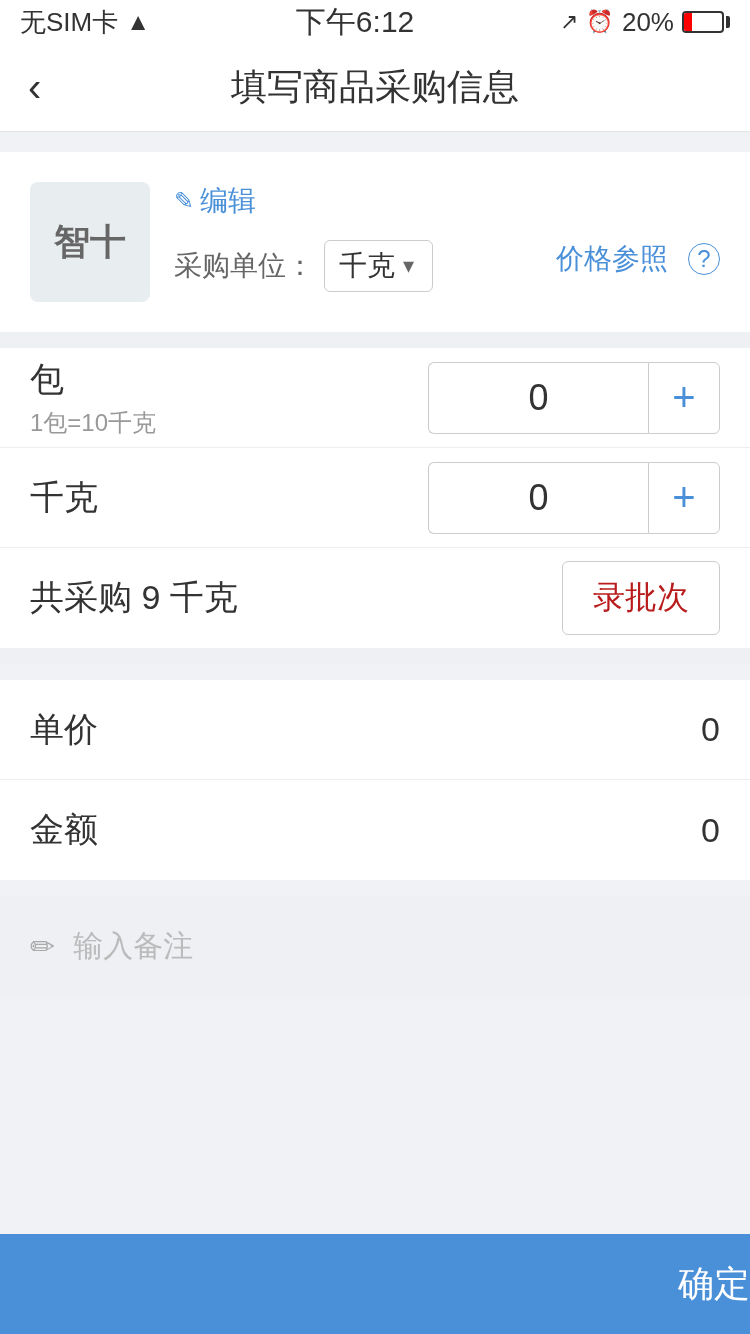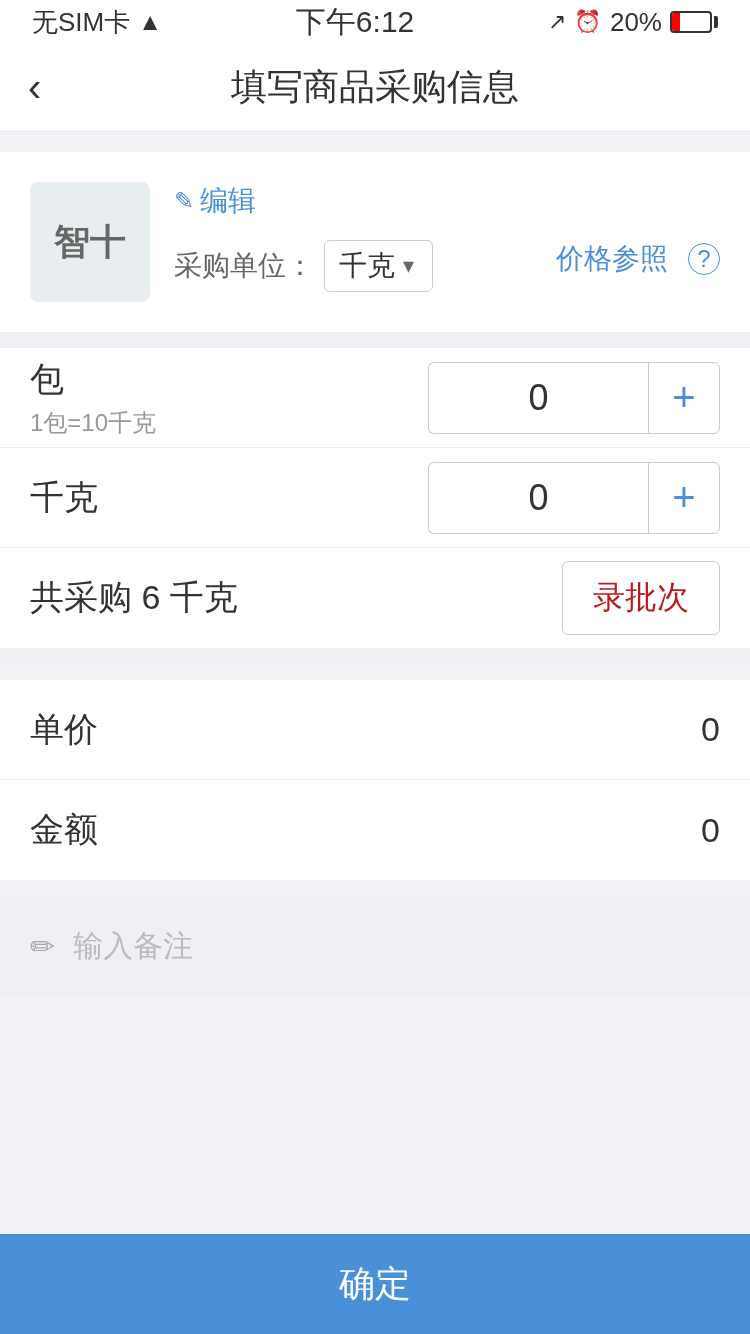--- a/index.html
+++ b/index.html
@@ -14,21 +14,21 @@
     }
 
     
     .status-bar {
       width: 750px;
       height: 44px;
       background: #fff;
       display: flex;
       align-items: center;
       justify-content: space-between;
-      padding: 0 32px;
+      padding: 0 20px;
       font-size: 28px;
     }
     .status-left {
       display: flex;
       align-items: center;
       gap: 8px;
       font-size: 26px;
       color: #333;
     }
     .status-center {
@@ -304,21 +304,21 @@
     
     .confirm-bar {
       position: fixed;
       bottom: 0;
       left: 0;
       width: 750px;
       height: 100px;
       background: #4a90d9;
       display: flex;
       align-items: center;
-      justify-content: center;
+      justify-content: flex-end;
       cursor: pointer;
     }
     .confirm-label {
       font-size: 36px;
       color: #fff;
       font-weight: 500;
     }
   </style>
 </head>
 <body>
@@ -394,21 +394,21 @@
       <span class="main-label">千克</span>
     </div>
     <div class="input-right">
       <input type="text" class="qty-input" value="0" style="">
       <div class="plus-btn">+</div>
     </div>
   </div>
 </div>
 
 <div class="summary-row">
-  <span class="summary-text">共采购 6 千克</span>
+  <span class="summary-text">共采购 9 千克</span>
   <button class="batch-btn">录批次</button>
 </div>
 
 <div class="section-divider"></div>
 
 <div class="price-section">
   <div class="price-row">
     <span class="price-row-label">单价</span>
     <span class="price-row-value">0</span>
   </div>

